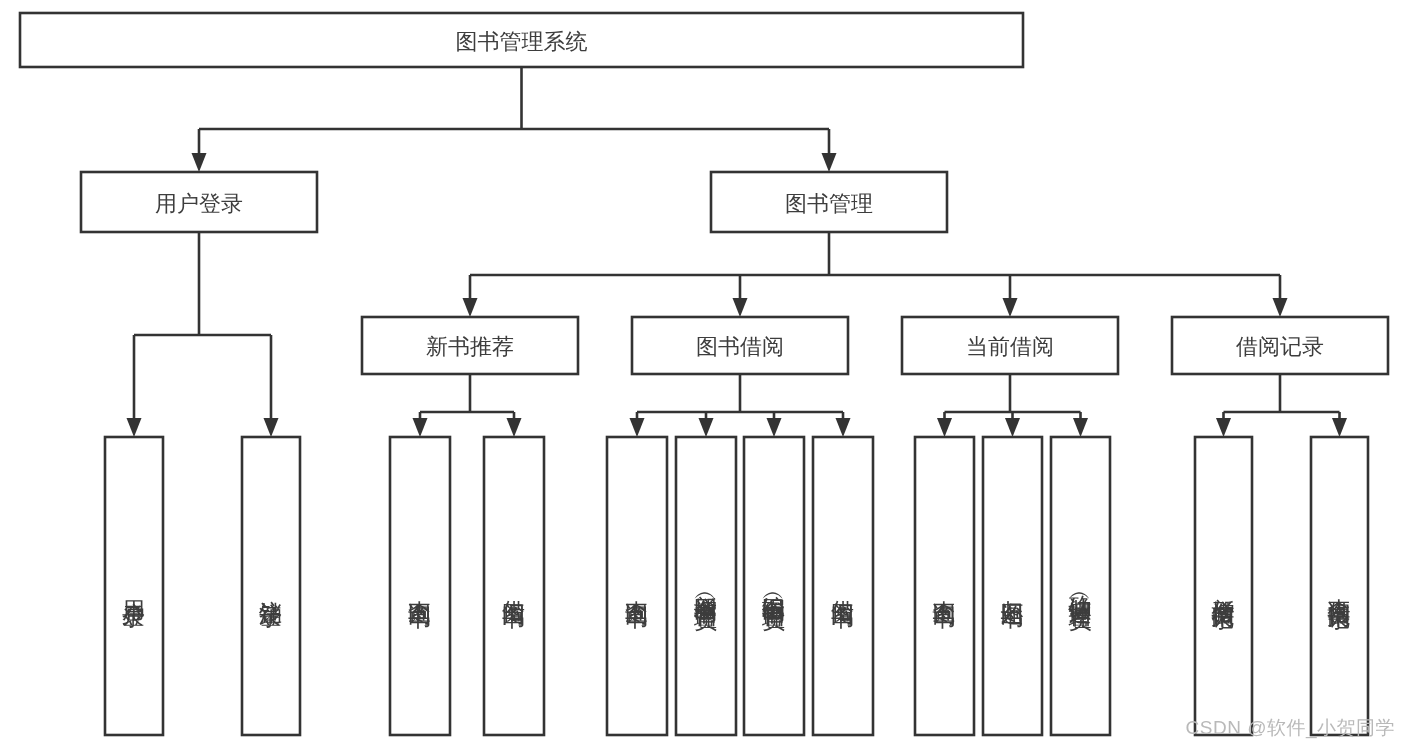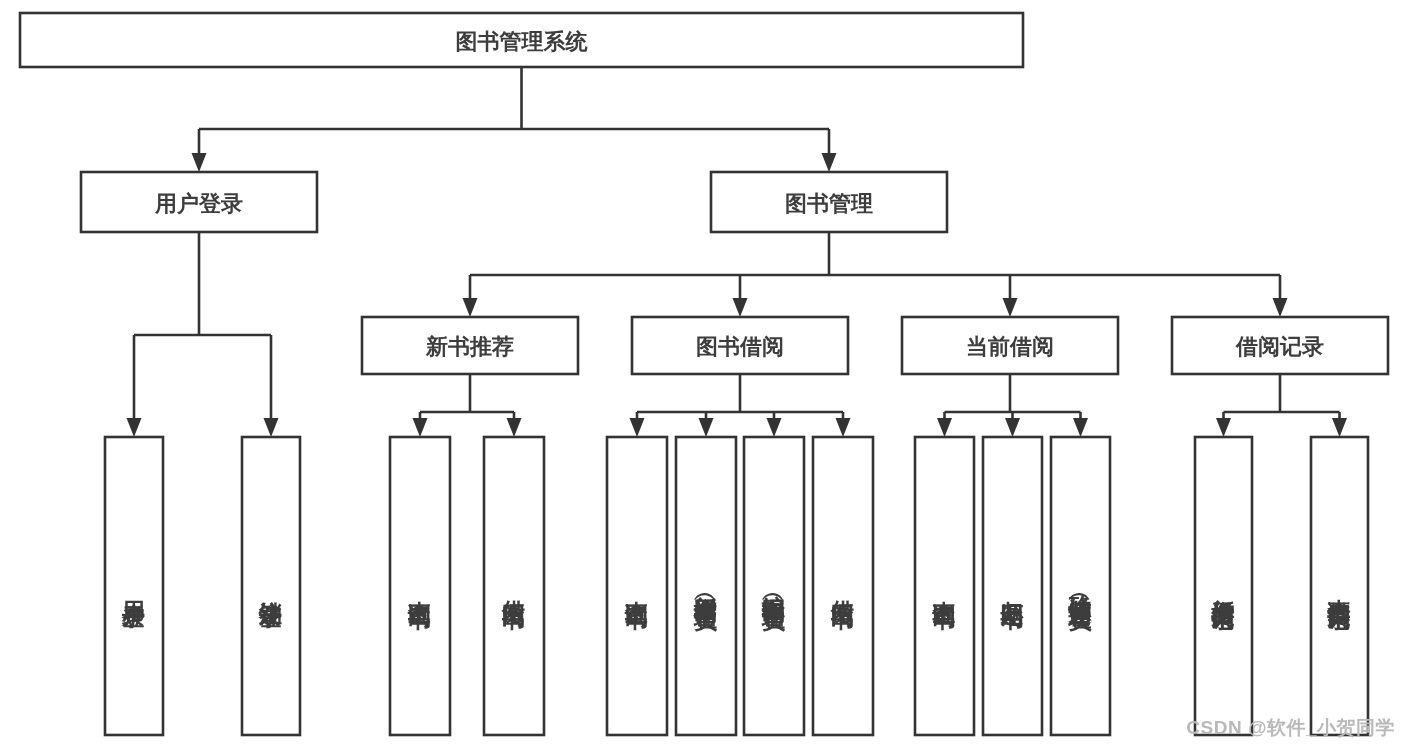--- a/index.html
+++ b/index.html
@@ -9,21 +9,20 @@
   }
   body {
     font-family: "Liberation Sans", "DejaVu Sans", sans-serif;
   }
   #diagram-root {
     position: relative;
     width: 1405px;
     height: 747px;
     background: #ffffff;
     overflow: hidden;
-    font-weight: bold;
   }
   svg.flow {
     position: absolute;
     left: 0;
     top: 0;
     width: 1405px;
     height: 747px;
   }
   .node-box {
     fill: #ffffff;

